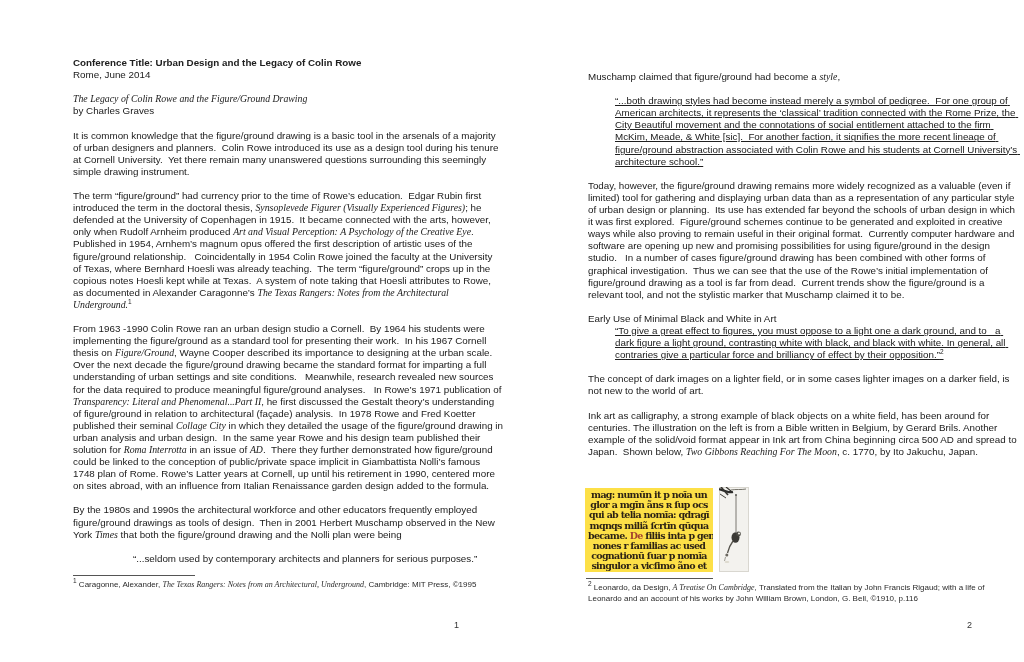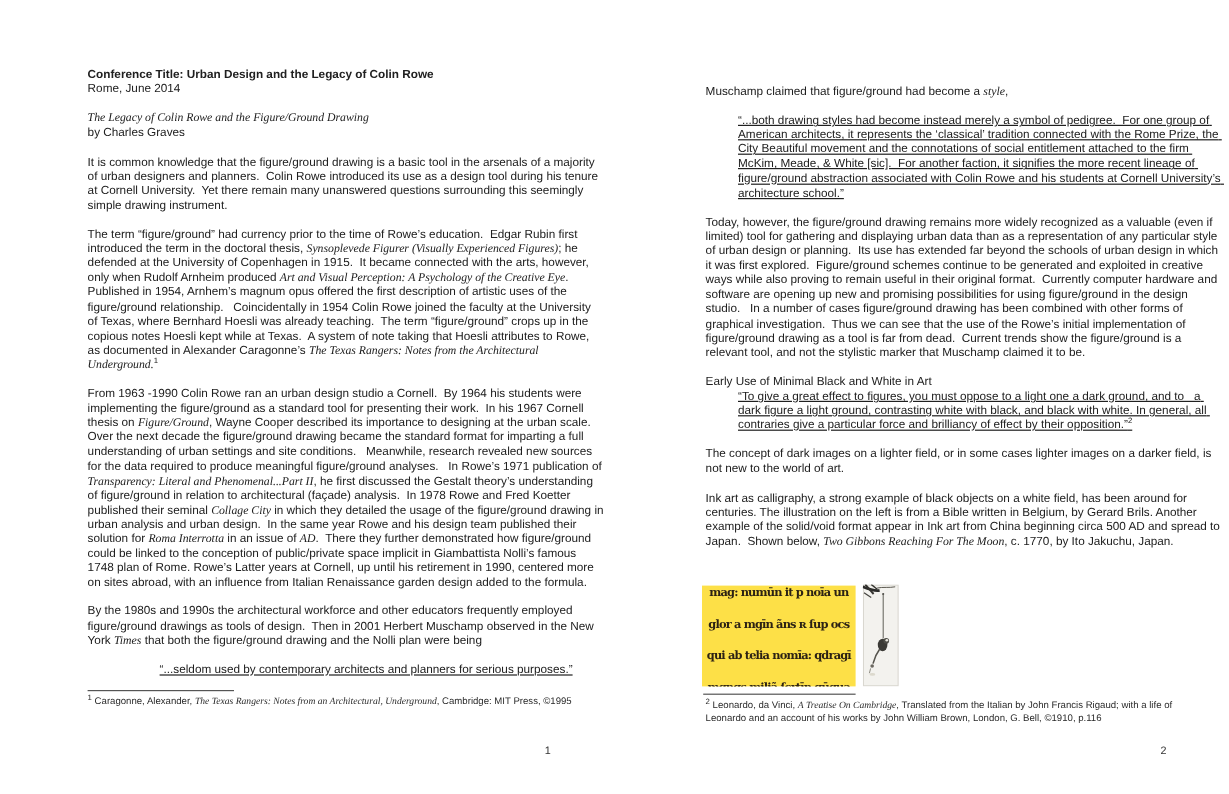--- a/index.html
+++ b/index.html
@@ -12,21 +12,21 @@
   .col{
     position:absolute;width:430px;
     font-size:9.8px;line-height:12.1px;
     white-space:pre-wrap;text-align:left;
   }
   #col1{left:73px;top:57px;}
   #col2{left:588px;top:71px;}
   .block{margin:0;}
   .block + .block{margin-top:12.1px;}
   .block.tight{margin-top:0;}
-  .b-quote1{padding-left:60px;padding-right:6px;text-decoration:underline;}
+  .b-quote1{padding-left:60px;padding-right:6px;}
   .b-quote2{padding-left:27px;text-decoration:underline;}
   .b-heading{font-weight:normal;}
   .bd{font-weight:bold;}
   .it{font-style:italic;font-family:Liberation Serif, serif;}
   .sup{vertical-align:super;font-size:6.5px;line-height:0;}
   .red{color:#a3402e;}
   .b-fnrule{height:1px;background:#555;width:122px;margin-top:10px !important;}
   .b-footnote{font-size:8px;line-height:10.5px;margin-top:4px !important;color:#2a2a2a;}
   .fn-rule{position:absolute;height:1px;background:#555;}
   #rule2{left:586px;top:578px;width:127px;}
@@ -36,21 +36,21 @@
   #folio1{left:454px;top:620px;}
   #folio2{left:967px;top:620px;}
   
   #manuscript{
     position:absolute;left:585px;top:488px;width:128px;height:84px;
     background:#fde047;color:#2c2214;box-sizing:border-box;
     font-family:"DejaVu Serif","Liberation Serif",serif;font-weight:bold;
     font-size:9.5px;line-height:10.2px;letter-spacing:-0.7px;
     padding:2px 3px;overflow:hidden;white-space:nowrap;text-align:center;
   }
-  #manuscript .block + .block{margin-top:16px;}
+  #manuscript .block + .block{margin-top:0;}
   #gibbon{position:absolute;left:719px;top:487px;width:30px;height:85px;}
 </style>
 </head>
 <body>
 
 <div class="spread">
 
   <section>
     <div class="col" id="col1"><div class="block b-header"><span class="bd">Conference Title: Urban Design and the Legacy of Colin Rowe</span><span>
 Rome, June 2014</span></div><div class="block b-doctitle"><span class="it">The Legacy of Colin Rowe and the Figure/Ground Drawing</span><span>
@@ -84,17 +84,17 @@
       <ellipse cx="16.5" cy="50.5" rx="4" ry="5.2" fill="#3b3a36"></ellipse>
       <circle cx="19.5" cy="47" r="2.4" fill="#4d4c46"></circle>
       <circle cx="20" cy="46.5" r="1.1" fill="#e9e7df"></circle>
       <path d="M14,54 C11,58 9.5,62 8.5,66" stroke="#56544d" stroke-width="1.3" fill="none"></path>
       <circle cx="7.8" cy="68" r="1.5" fill="#6b6860"></circle>
       <path d="M6.5,70 L5.5,74" stroke="#7b786e" stroke-width="0.7" fill="none"></path>
       <ellipse cx="8" cy="75" rx="2.4" ry="1.1" fill="#dcd9cd"></ellipse>
     </svg>
 
     <div class="fn-rule" id="rule2"></div>
-    <div class="footnote-abs" id="fn2"><span class="sup">2</span><span> Leonardo, da Vinci, </span><span class="it">A Treatise On Cambridge</span><span>, Translated from the Italian by John Francis Rigaud; with a life of Leonardo and an account of his works by John William Brown, London, G. Bell, ©1910, p.116</span></div>
+    <div class="footnote-abs" id="fn2"><span class="sup">2</span><span> Leonardo, da Design, </span><span class="it">A Treatise On Cambridge</span><span>, Translated from the Italian by John Francis Rigaud; with a life of Leonardo and an account of his works by John William Brown, London, G. Bell, ©1910, p.116</span></div>
     <div class="folio" id="folio2">2</div>
   </section>
 
 </div>
 
 </body></html>

